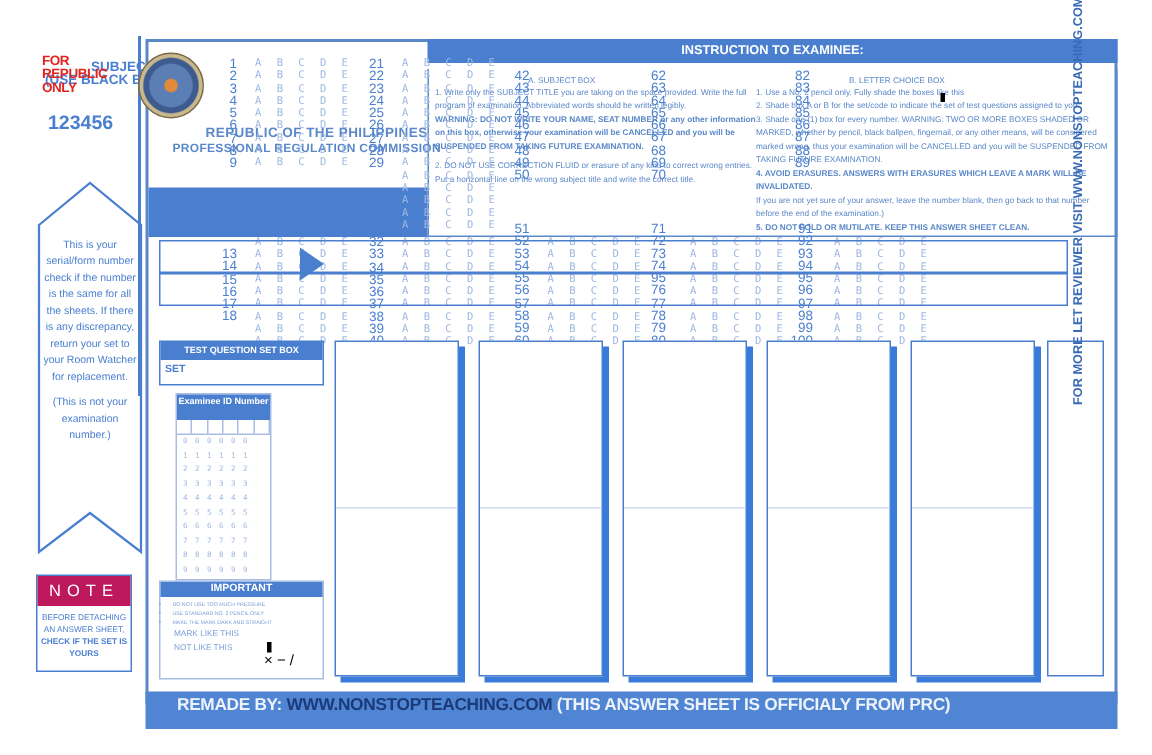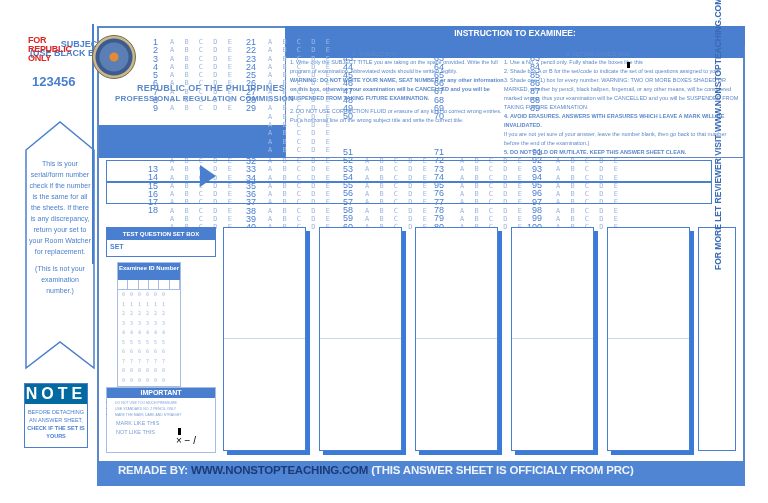--- a/index.html
+++ b/index.html
@@ -10,33 +10,33 @@
 
   
   .practice { left: 28px; top: 36px; color: #e0241f; font-weight: bold; font-size: 9px; line-height: 9px; letter-spacing: -0.3px; }
   .subject-label { left: 30px; top: 40px; color: #4a7fd0; font-weight: bold; font-size: 9px; line-height: 9px; text-align: center; }
   .serial { left: 32px; top: 74px; font-size: 13px; font-weight: bold; color: #4a7fd0; }
   .ribbon { left: 24px; top: 120px; width: 73px; height: 250px; }
   .ribbon-text { left: 28px; top: 158px; width: 64px; text-align: center; font-size: 7px; line-height: 11px; color: #4a7fd0; }
   .ribbon-note { left: 28px; top: 263px; width: 64px; text-align: center; font-size: 7px; line-height: 11px; color: #4a7fd0; }
 
   .note-box { left: 24px; top: 383px; width: 64px; height: 65px; border: 1px solid #4a7fd0; background: #fff; }
-  .note-head { height: 20px; background: #0369a1; color: #fff; font-weight: bold; letter-spacing: 4px; font-size: 16px; text-align: center; line-height: 20px; }
+  .note-head { height: 20px; background: #be185d; color: #fff; font-weight: normal; letter-spacing: 4px; font-size: 11px; text-align: center; line-height: 20px; }
   .note-body { font-size: 5.5px; line-height: 8px; color: #4a7fd0; text-align: center; padding-top: 4px; }
 
   .vline { background: #4a7fd0; }
 
   
   .sheet { left: 97px; top: 26px; width: 648px; height: 443px; border: 2px solid #5b88c9; border-left: 2px solid #5b88c9; }
   .logo { left: 92px; top: 35px; width: 44px; height: 44px; border-radius: 50%; background: radial-gradient(circle, #e08a3a 0 4px, #5b7fb5 5px 14px, #3e5b8f 15px 18px, #c9b88e 19px 22px); border: 1px solid #7a6a45; }
   .prc-title { left: 137px; top: 83px; font-size: 9px; font-weight: bold; color: #5b88c9; letter-spacing: 0.3px; }
   .prc-sub { left: 115px; top: 94px; font-size: 8px; font-weight: bold; color: #5b88c9; letter-spacing: 0.2px; text-align: right; }
 
   .blue-band { left: 99px; top: 125px; width: 186px; height: 33px; background: #4a7fd0; }
-  .instr-head { left: 285px; top: 26px; width: 460px; height: 32px; background: #4a7fd0; color: #fff; font-weight: bold; font-size: 8.5px; text-align: center; line-height: 14px; }
+  .instr-head { left: 285px; top: 26px; width: 460px; height: 16px; background: #4a7fd0; color: #fff; font-weight: bold; font-size: 8.5px; text-align: center; line-height: 14px; }
   .instr-box { left: 285px; top: 46px; width: 460px; height: 112px; border: 1.5px solid #5b88c9; border-top: none; }
   .instr-text { font-size: 5.5px; line-height: 9px; color: #5b88c9; }
 
   
   .qcol { font-size: 9px; line-height: 8.3px; color: #4a7fd0; text-align: right; width: 24px; }
   .bubbles { font-size: 7px; line-height: 8.3px; color: #9fb8e2; letter-spacing: 3px; white-space: pre; font-family: "DejaVu Sans Mono", monospace; }
 
   .row-band { height: 22px; border: 1.5px solid #4a7fd0; }
   .play-icon { left: 200px; top: 165px; width: 0; height: 0; border-top: 11px solid transparent; border-bottom: 11px solid transparent; border-left: 16px solid #4a7fd0; }
 

